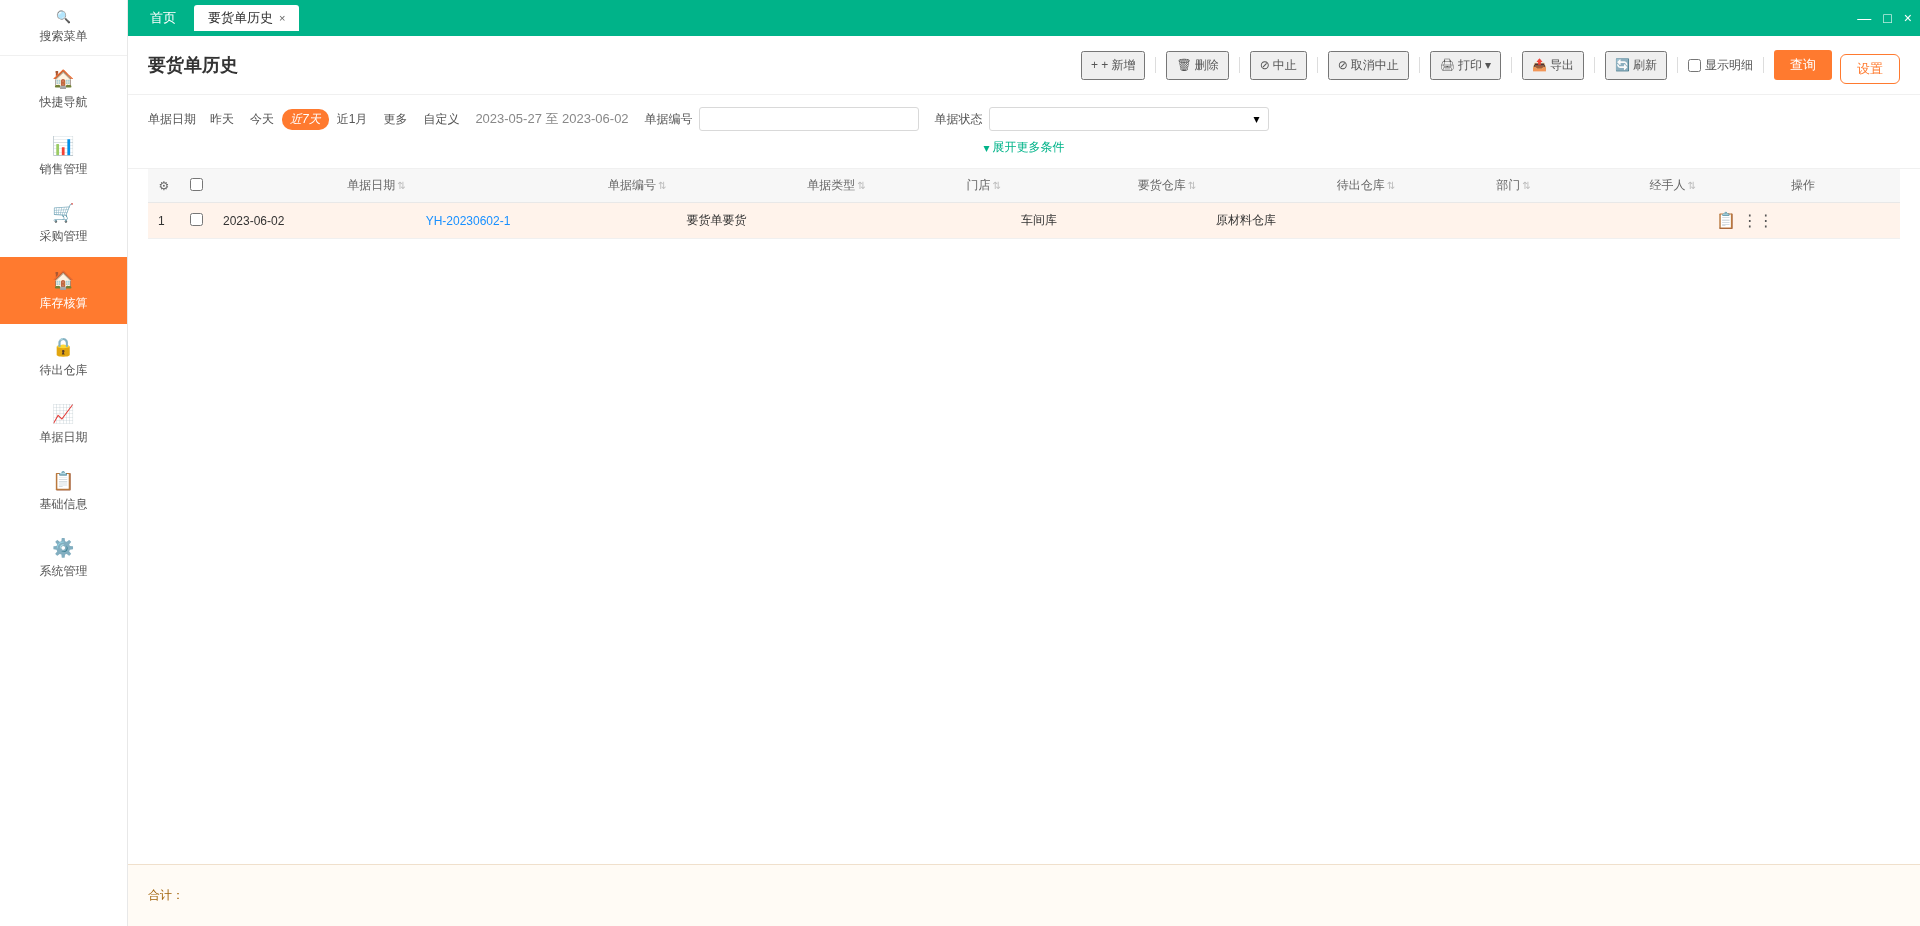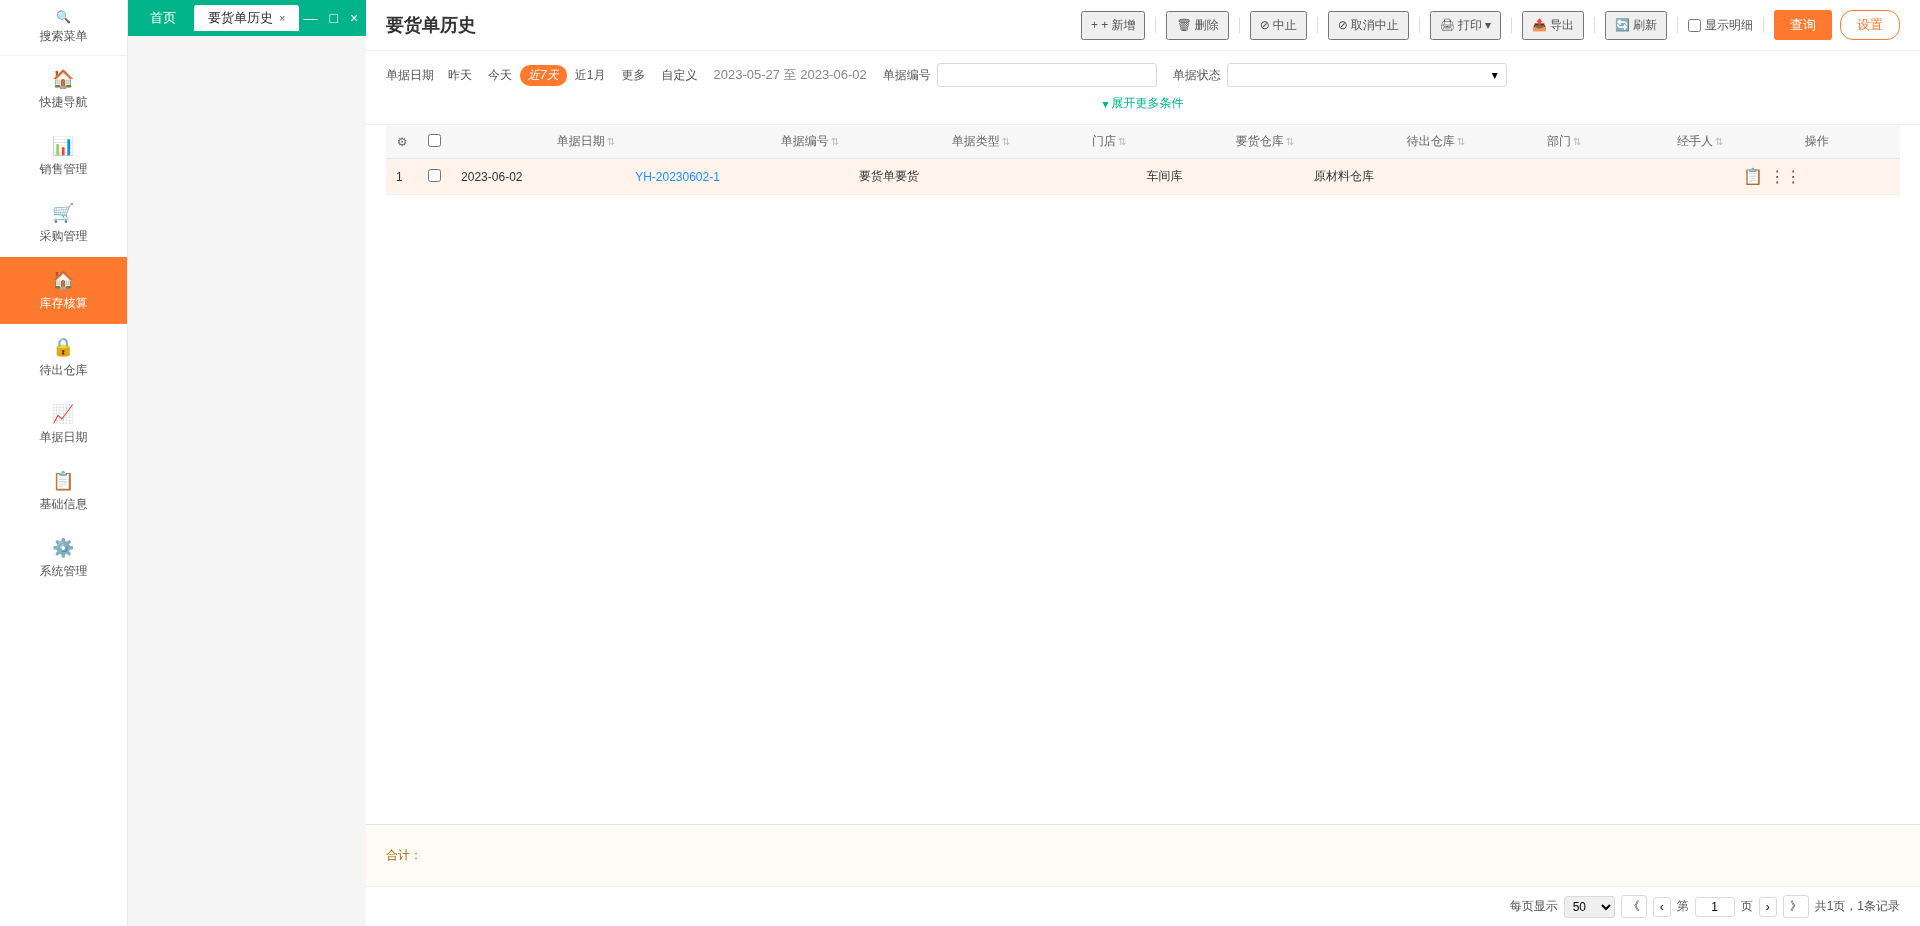--- a/index.html
+++ b/index.html
@@ -22,21 +22,21 @@
       cursor: pointer;
       color: #555;
       font-size: 12px;
       gap: 4px;
     }
     .sidebar-item.active { background: #ff7a2f; color: #fff; }
     .sidebar-item .icon { font-size: 18px; }
     .sidebar-search { padding: 10px 8px; display: flex; flex-direction: column; align-items: center; gap: 4px; cursor: pointer; color: #555; font-size: 12px; border-bottom: 1px solid #f0f0f0; }
 
     
-    .main { flex: 1; display: flex; flex-direction: row; overflow: hidden; }
+    .main { flex: 1; display: flex; flex-direction: column; overflow: hidden; }
 
     
     .tabs-bar {
       background: #00b389;
       display: flex;
       align-items: center;
       height: 36px;
       padding: 0 8px;
       gap: 4px;
     }
@@ -69,22 +69,22 @@
     .toolbar { display: flex; gap: 8px; align-items: center; }
     .toolbar-btn {
       display: flex; align-items: center; gap: 3px; cursor: pointer;
       font-size: 12px; color: #555; padding: 4px 8px;
     }
     .btn-primary {
       background: #ff7a2f; color: #fff; border: none; border-radius: 3px;
       padding: 6px 16px; cursor: pointer; font-size: 13px;
     }
     .btn-setting {
-      background: #fff; color: #ff7a2f; border: 1px solid #ff7a2f; border-radius: 13px;
-      padding: 5px 16px; cursor: pointer; font-size: 13px;
+      background: #fff; color: #ff7a2f; border: 1px solid #ff7a2f; border-radius: 6px;
+      padding: 5px 16px; cursor: pointer; font-size: 13px; margin-top: 8px;
     }
     .divider-v { width: 1px; height: 16px; background: #ddd; margin: 0 2px; }
 
     
     .filter-area { padding: 12px 20px; border-bottom: 1px solid #f0f0f0; }
     .filter-row { display: flex; align-items: center; gap: 16px; flex-wrap: wrap; }
     .filter-group { display: flex; align-items: center; gap: 6px; }
     .filter-label { color: #555; font-size: 12px; white-space: nowrap; }
     .date-quick-btns { display: flex; }
     .date-quick-btn { padding: 2px 8px; border-radius: 10px; font-size: 12px; cursor: pointer; color: #555; }
@@ -328,31 +328,15 @@
             </td>
           </tr>
         </tbody>
       </table>
     </div>
 
     <div class="footer-summary">
       <span>合计：</span>
     </div>
 
-    <div class="pagination">
-      <span>每页显示</span>
-      <select class="page-select">
-        <option value="50" selected="">50</option>
-        <option value="100">100</option>
-        <option value="200">200</option>
-      </select>
-      <button class="pagination-btn">《</button>
-      <button class="pagination-btn">‹</button>
-      <span>第</span>
-      <input class="page-input" type="text" value="1" style="">
-      <span>页</span>
-      <button class="pagination-btn">›</button>
-      <button class="pagination-btn">》</button>
-      <span>共1页，1条记录</span>
-    </div>
 
   </div>
 </div>
 
 </body></html>

